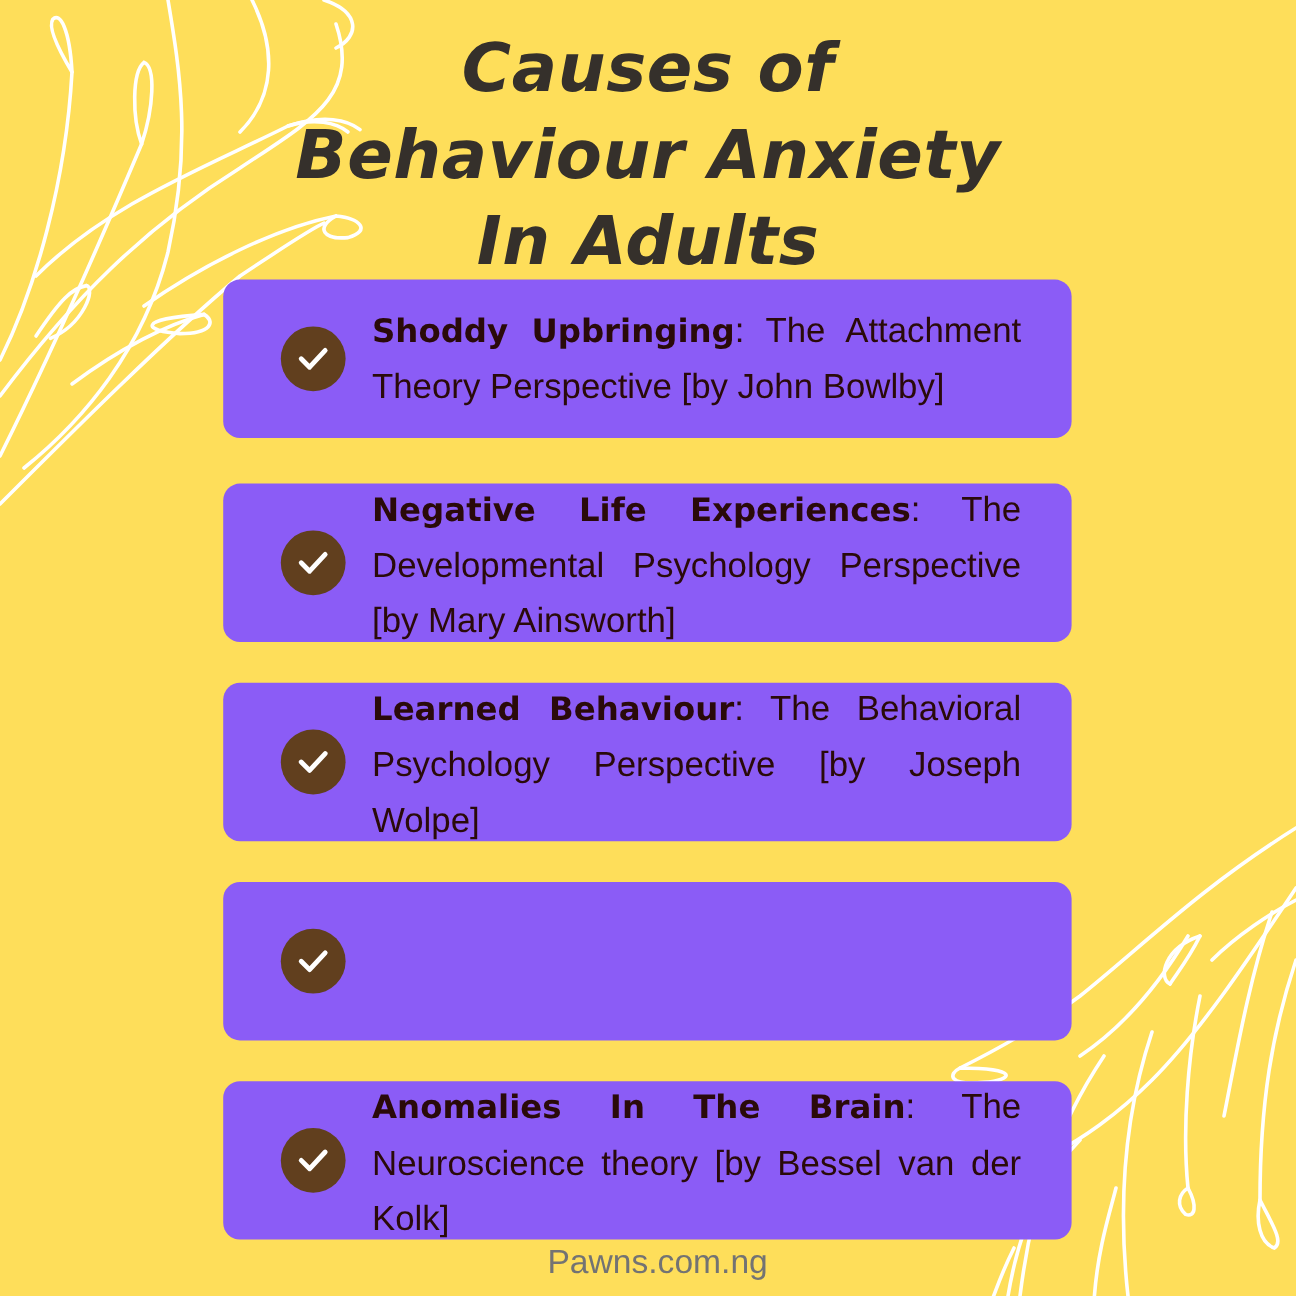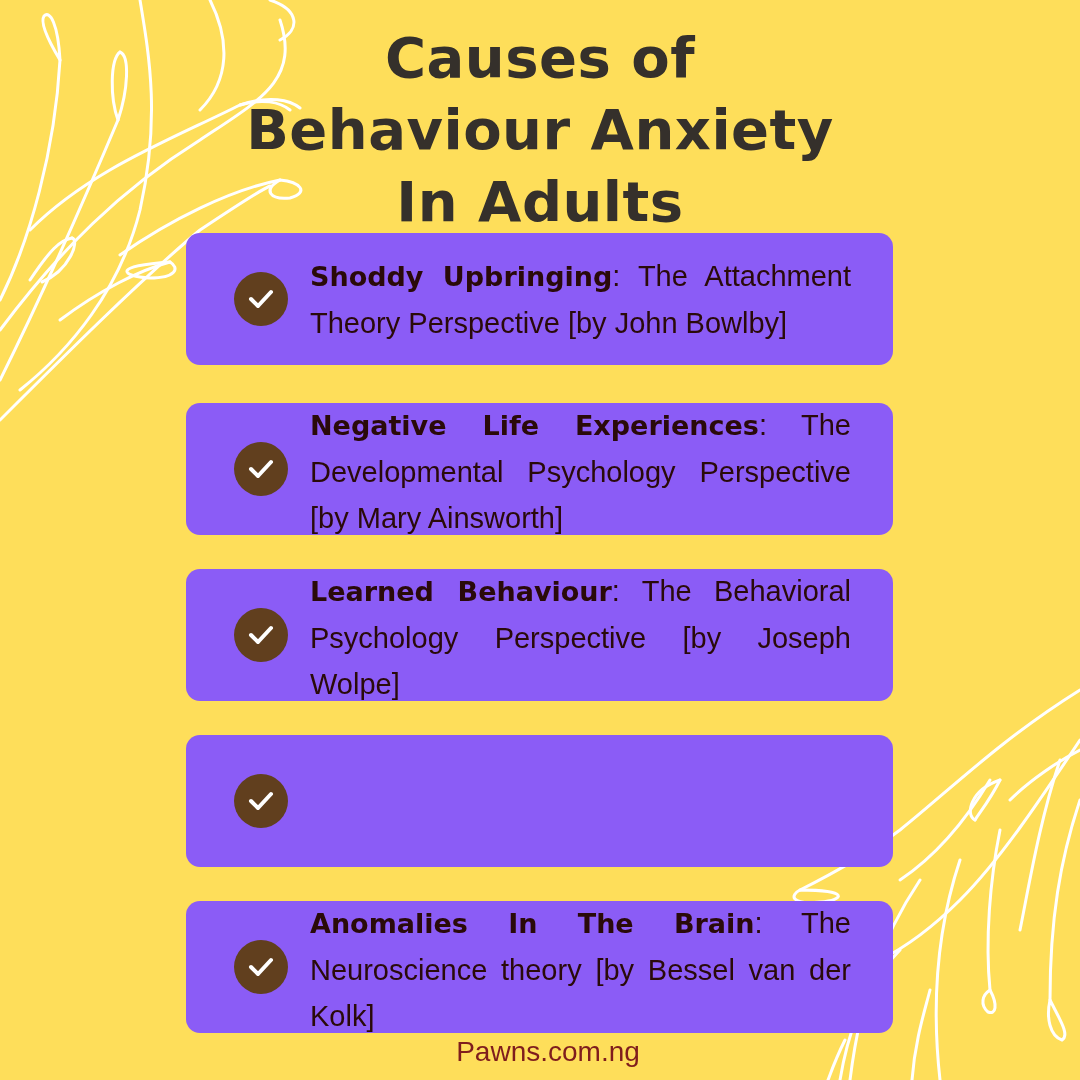--- a/index.html
+++ b/index.html
@@ -13,20 +13,21 @@
     .title {
       position: absolute; left: 0; right: 0; top: 22px;
       text-align: center;
       color: #35302B;
       font-family: "DejaVu Sans", sans-serif;
       font-weight: bold;
       font-size: 56px;
       line-height: 72px;
       letter-spacing: 0.5px;
       z-index: 1;
+      font-style: italic;
     }
     .title div { white-space: nowrap; }
     .card {
       position: absolute; left: 186px; width: 707px; height: 132px;
       background: #8b5cf6; border-radius: 14px;
       z-index: 2;
     }
     .check {
       position: absolute; left: 48px; top: 39px;
       width: 54px; height: 54px; border-radius: 50%;
@@ -51,21 +52,21 @@
     .card.c5 { top: 901px; }
     .card.c2 .card-text, .card.c3 .card-text, .card.c4 .card-text, .card.c5 .card-text {
       justify-content: flex-start; padding-top: 0px;
     }
     .card.c2 .card-text p, .card.c3 .card-text p, .card.c4 .card-text p, .card.c5 .card-text p { margin-top: -1px; }
     .footer {
       position: absolute; left: 16px; right: 0; top: 1036px;
       text-align: center;
       font-family: "Liberation Sans", sans-serif;
       font-size: 28px;
-      color: #7f1d1d;
+      color: #737373;
       z-index: 2;
     }
   </style>
 </head>
 <body>
 
 <svg class="decor" viewBox="0 0 1080 1080" fill="none" stroke="#FFFFFF" stroke-width="3" stroke-linecap="round">
 
   <path d="M0 330 C60 250, 120 190, 200 140 C260 100, 300 80, 280 20"></path>
   <path d="M0 300 C30 240, 55 150, 60 60"></path>

